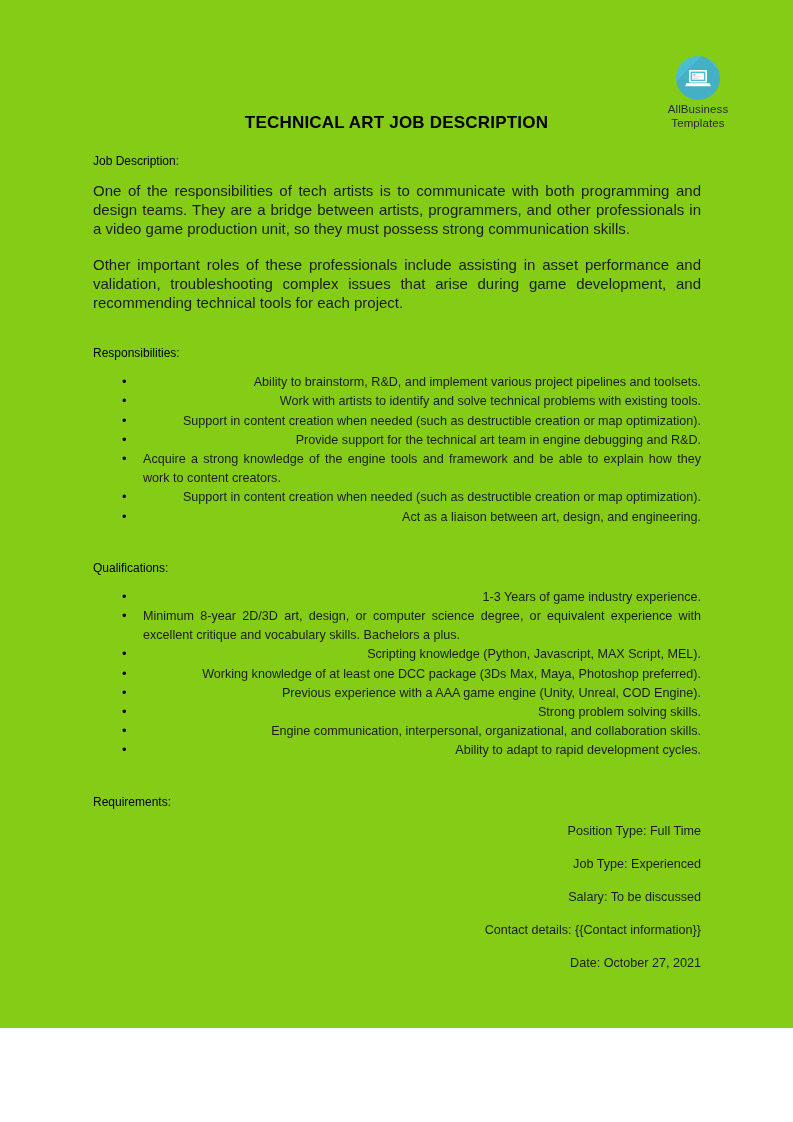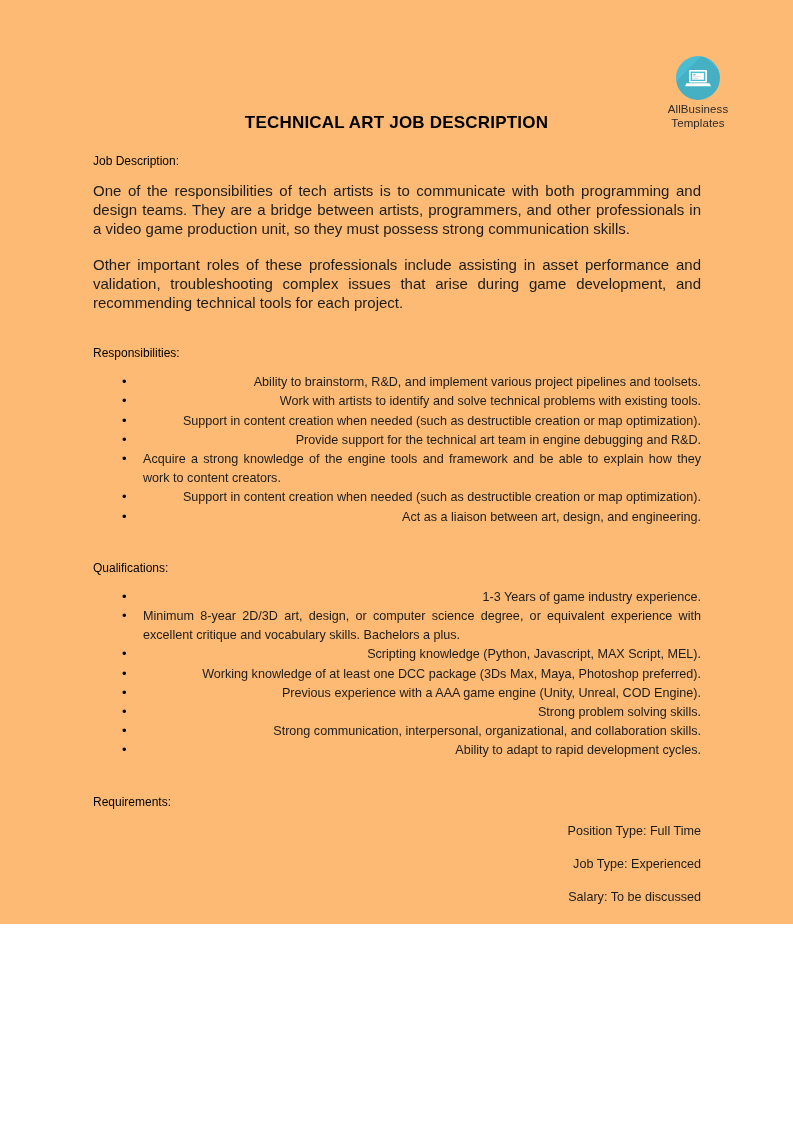--- a/index.html
+++ b/index.html
@@ -8,22 +8,22 @@
     padding: 0;
     background: #ffffff;
   }
   body {
     font-family: "Liberation Sans", sans-serif;
     color: #1a1a1a;
   }
   .page {
     position: relative;
     width: 793px;
-    height: 924px;
-    background: #fdba74;
+    height: 1028px;
+    background: #84cc16;
     overflow: hidden;
     box-sizing: border-box;
   }
 
   
   .brand {
     position: absolute;
     top: 56px;
     left: 650px;
     width: 96px;
@@ -182,21 +182,21 @@
     </ul>
 
     <div class="section-head head-gap-top">Qualifications:</div>
     <ul class="bullets">
       <li class="single">1-3 Years of game industry experience.</li>
       <li>Minimum 8-year 2D/3D art, design, or computer science degree, or equivalent experience with excellent critique and vocabulary skills. Bachelors a plus.</li>
       <li class="single">Scripting knowledge (Python, Javascript, MAX Script, MEL).</li>
       <li class="single">Working knowledge of at least one DCC package (3Ds Max, Maya, Photoshop preferred).</li>
       <li class="single">Previous experience with a AAA game engine (Unity, Unreal, COD Engine).</li>
       <li class="single">Strong problem solving skills.</li>
-      <li class="single">Strong communication, interpersonal, organizational, and collaboration skills.</li>
+      <li class="single">Engine communication, interpersonal, organizational, and collaboration skills.</li>
       <li class="single">Ability to adapt to rapid development cycles.</li>
     </ul>
 
     <div class="section-head head-gap-top">Requirements:</div>
     <div class="req-line">Position Type: Full Time</div>
     <div class="req-line">Job Type: Experienced</div>
     <div class="req-line">Salary: To be discussed</div>
     <div class="req-line">Contact details: {{Contact information}}</div>
     <div class="req-line">Date:  October 27, 2021</div>
 

